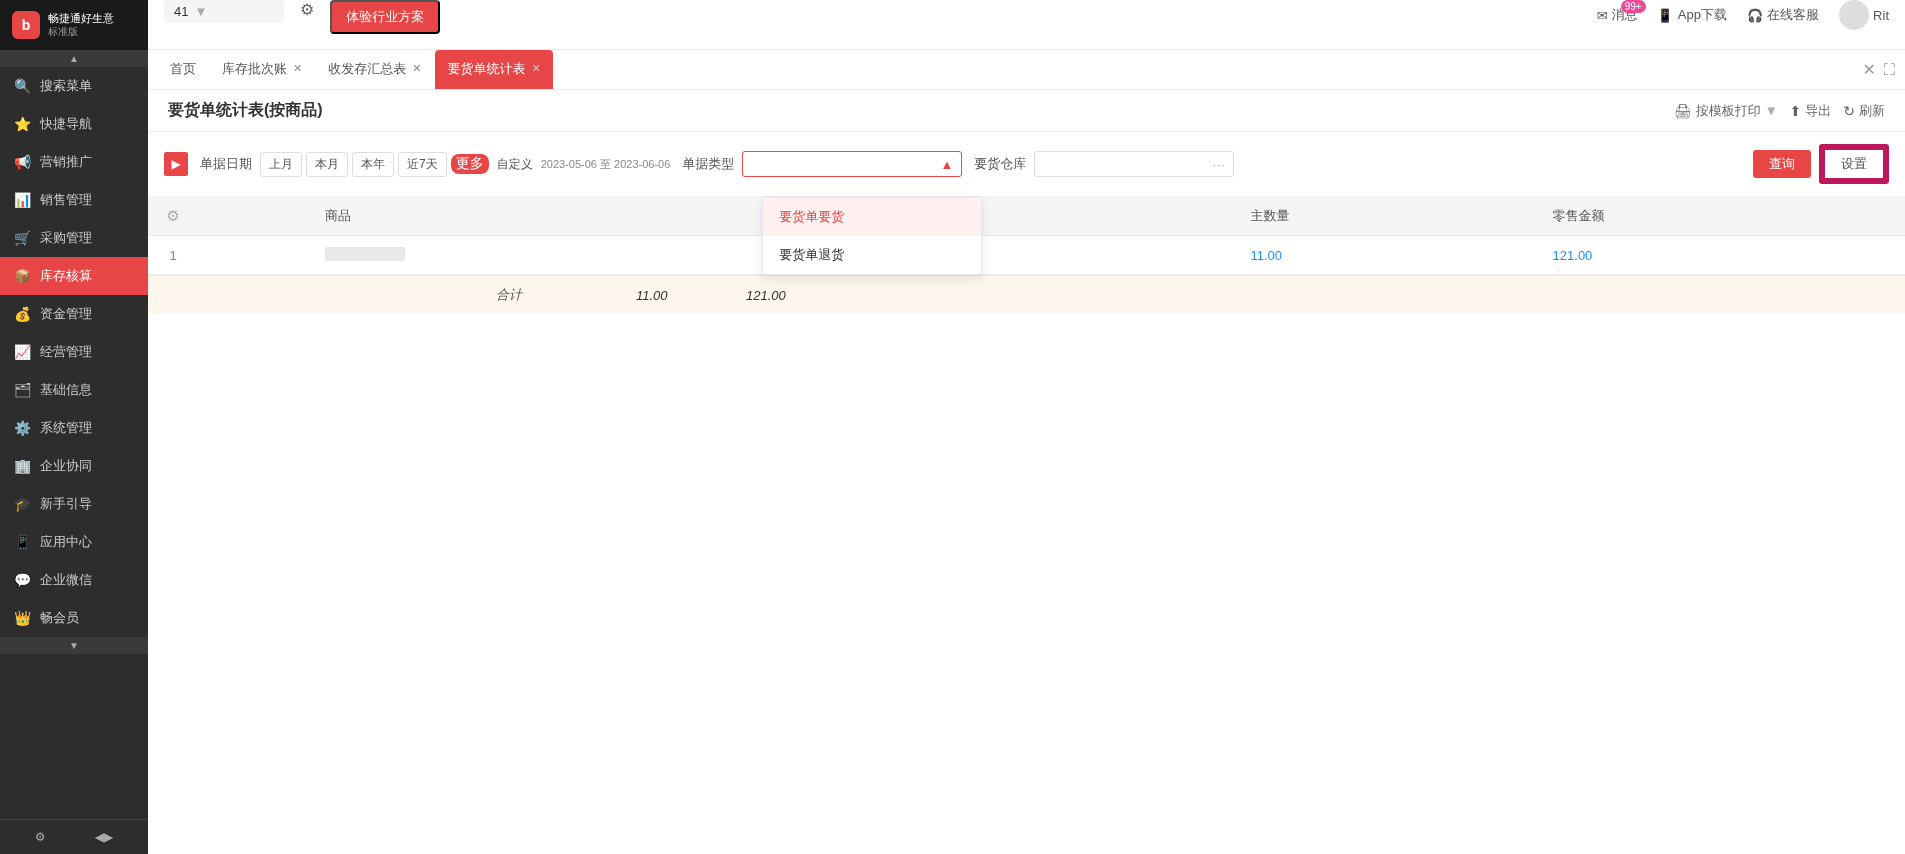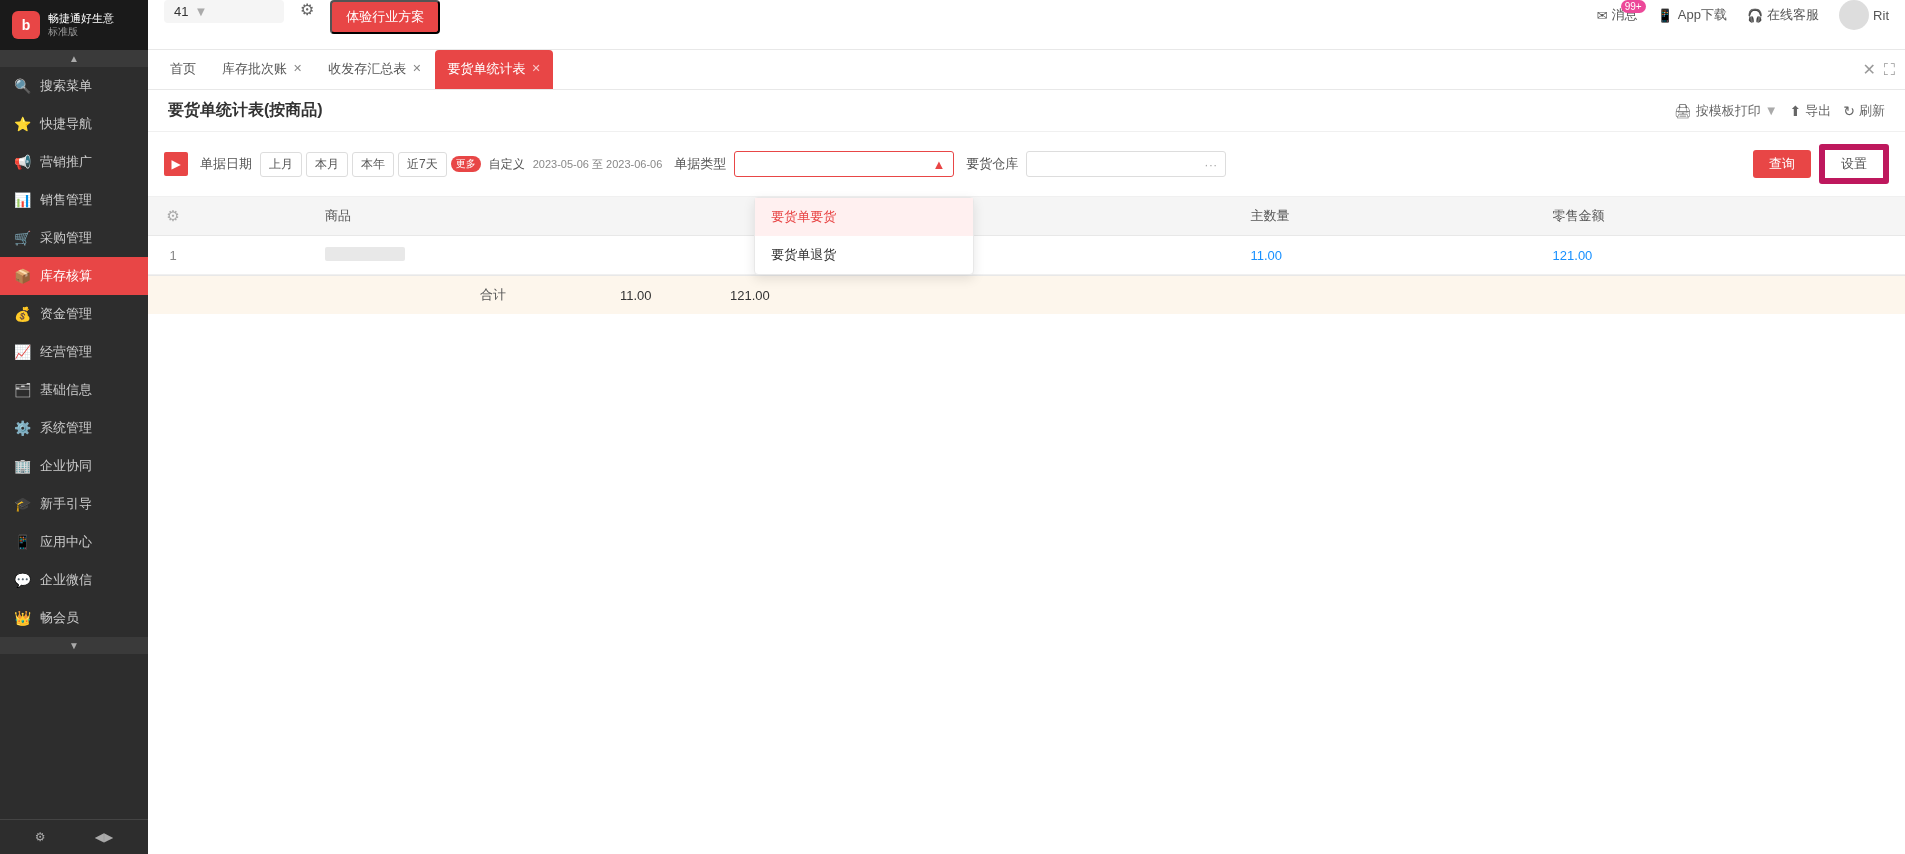--- a/index.html
+++ b/index.html
@@ -286,21 +286,21 @@
       border: 1px solid #ddd;
       border-radius: 3px;
       cursor: pointer;
       font-size: 12px;
       color: #555;
       background: white;
     }
     .date-more-badge {
       background: #e84646;
       color: white;
-      font-size: 10px;
+      font-size: 14px;
       padding: 1px 5px;
       border-radius: 8px;
       cursor: pointer;
     }
     .date-custom {
       color: #555;
       font-size: 12px;
       cursor: pointer;
     }
     .date-range {
@@ -414,25 +414,26 @@
     }
     table tbody td:first-child { text-align: center; color: #888; }
     .cell-link { color: #1890ff; cursor: pointer; }
 
     
     .table-footer {
       background: #fdf6ec;
       border-top: 1px solid #e8e8e8;
       display: flex;
       align-items: center;
-      padding: 10px 12px;
+      padding: 10px 28px;
       font-size: 13px;
       color: #333;
       position: sticky;
       bottom: 0;
+      font-style: italic;
     }
     .table-footer .footer-label {
       padding-left: 180px;
       color: #555;
     }
     .table-footer .footer-val {
       padding-left: 80px;
     }
 
     

